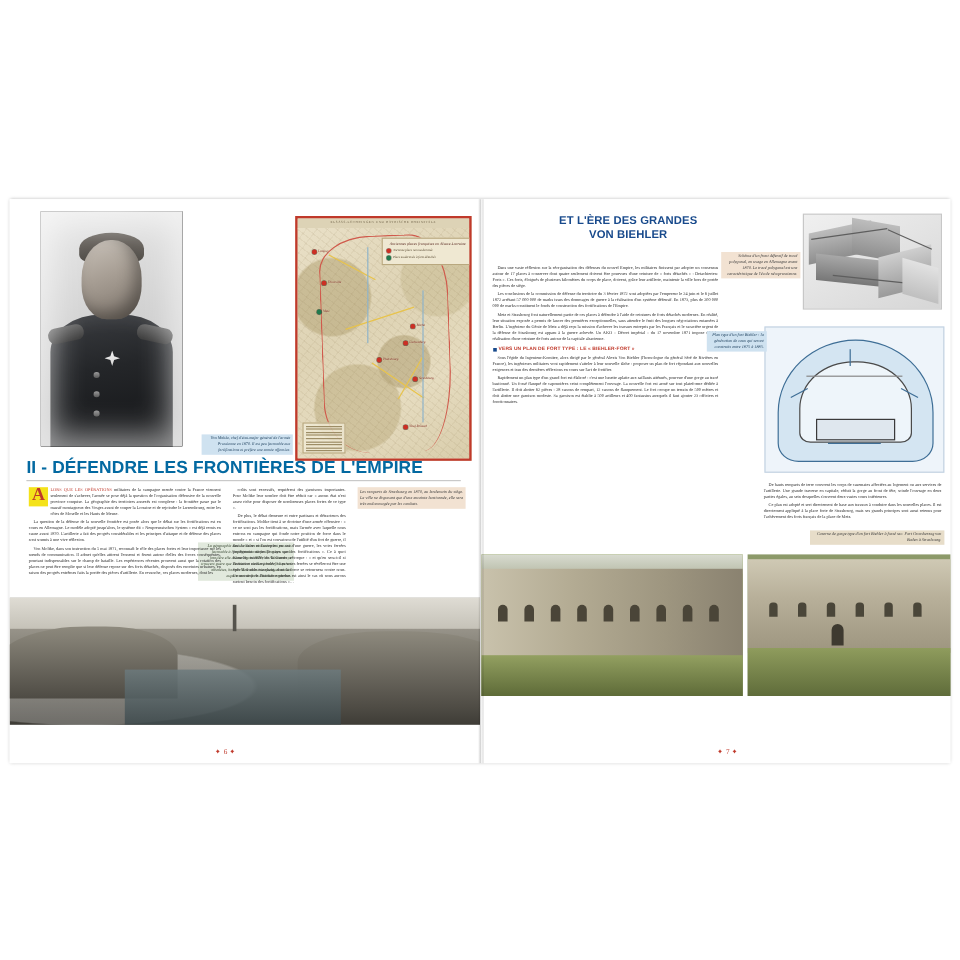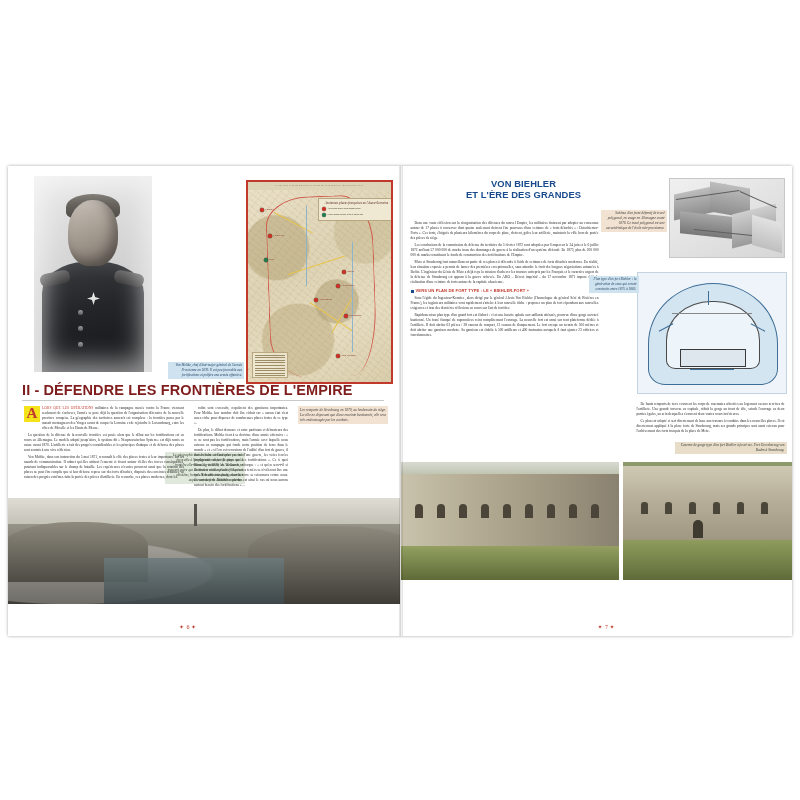--- a/index.html
+++ b/index.html
@@ -135,21 +135,21 @@
   .pin .n{font-size:2.8px;font-style:italic;color:#7a2218;white-space:nowrap;text-shadow:0 0 1px #efe8d2;}
   .map-scale{
     position:absolute;left:4px;bottom:4px;width:34px;height:24px;
     background:rgba(240,234,214,.82);border:.5px solid #b9a87f;
   }
   .map-scale i{display:block;height:1px;margin:1.6px 2px;background:#9d8d66;}
 
   
   .sec-title{
     position:absolute;left:14px;top:216px;width:360px;
-    color:#7f1d1d;font-size:14.5px;letter-spacing:.1px;
+    color:#0369a1;font-size:14.5px;letter-spacing:.1px;
     font-family:"Liberation Sans",sans-serif;font-weight:bold;
   }
   .rule{position:absolute;left:14px;top:234px;width:362px;height:.7px;background:#c9c9c9;}
 
   .dropcap{
     position:absolute;left:16px;top:240px;width:16px;height:16px;
     background:#f4e21a;color:#c0392b;font-size:15px;line-height:15px;text-align:center;
     font-family:"Liberation Serif",serif;font-weight:bold;
   }
   .smallcaps{color:#c0392b;font-variant:small-caps;letter-spacing:.1px;}
@@ -399,22 +399,22 @@
       <div class="pagenum l">
         <span class="orn">✦</span>
         <span>6</span>
         <span class="orn">✦</span>
       </div>
     </div>
 
     <div class="page right">
 
       <div class="rt-title">
+        <div>ET L'ÈRE DES GRANDES</div>
         <div>VON BIEHLER</div>
-        <div>ET L'ÈRE DES GRANDES</div>
       </div>
 
       <div class="rt-body body-col">
         <p>Dans une vaste réflexion sur la réorganisation des défenses du nouvel Empire, les militaires finissent par adopter un consensus autour de 17 places à conserver dont quatre seulement doivent être pourvues d'une ceinture de « forts détachés » : Detachierten-Forts ». Ces forts, éloignés de plusieurs kilomètres du corps de place, doivent, grâce leur artillerie, maintenir la ville hors de portée des pièces de siège.</p>
         <p>Les conclusions de la commission de défense du territoire du 3 février 1872 sont adoptées par l'empereur le 24 juin et le 6 juillet 1872 arrêtant 57 000 000 de marks issus des dommages de guerre à la réalisation d'un système défensif. En 1873, plus de 200 000 000 de marks constituent le fonds de construction des fortifications de l'Empire.</p>
         <p>Metz et Strasbourg font naturellement partie de ces places à défendre à l'aide de ceintures de forts détachés modernes. En réalité, leur situation exposée a permis de lancer des premières exceptionnelles, sans attendre le fruit des longues négociations entamées à Berlin. L'ingénieur du Génie de Metz a déjà reçu la mission d'achever les travaux entrepris par les Français et le caractère urgent de la défense de Strasbourg est apparu à la guerre achevée. Un AKO – Décret impérial – du 17 novembre 1871 impose déjà la réalisation d'une ceinture de forts autour de la capitale alsacienne.</p>
         <span class="subhead">
           <span class="sq"></span><span>VERS UN PLAN DE FORT TYPE : LE « BIEHLER-FORT »</span>
         </span>
         <p>Sous l'égide du Ingenieur-Komitee, alors dirigé par le général Alexis Von Biehler (l'homologue du général Séré de Rivières en France), les ingénieurs militaires vont rapidement s'atteler à leur nouvelle tâche : proposer un plan de fort répondant aux nouvelles exigences et issu des dernières réflexions en cours sur l'art de fortifier.</p>

